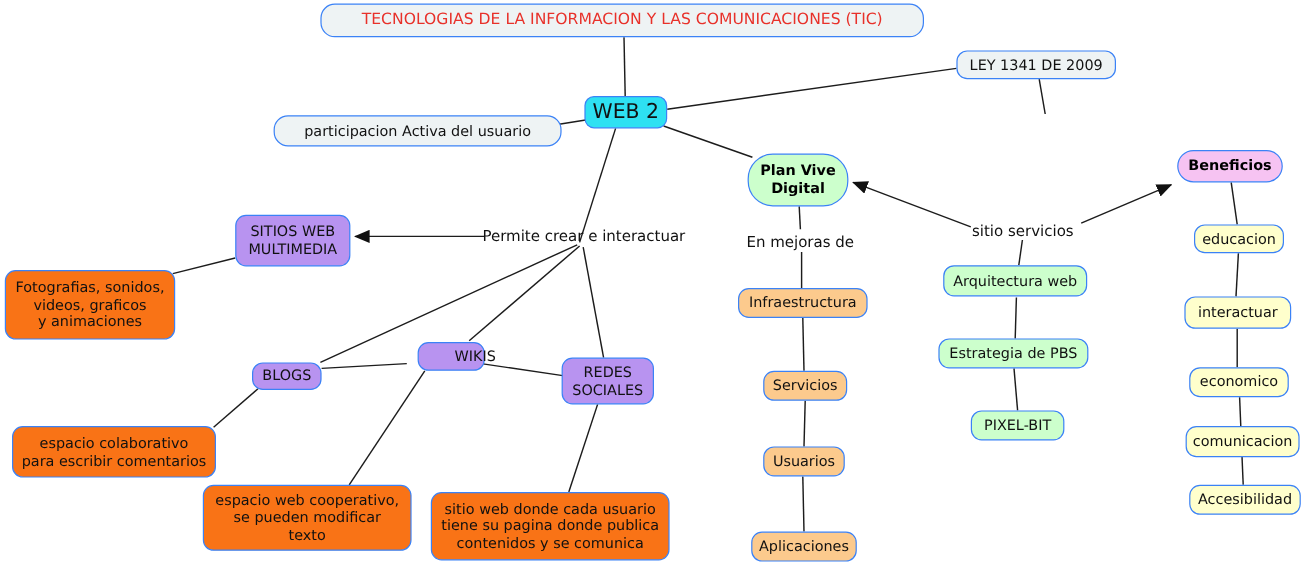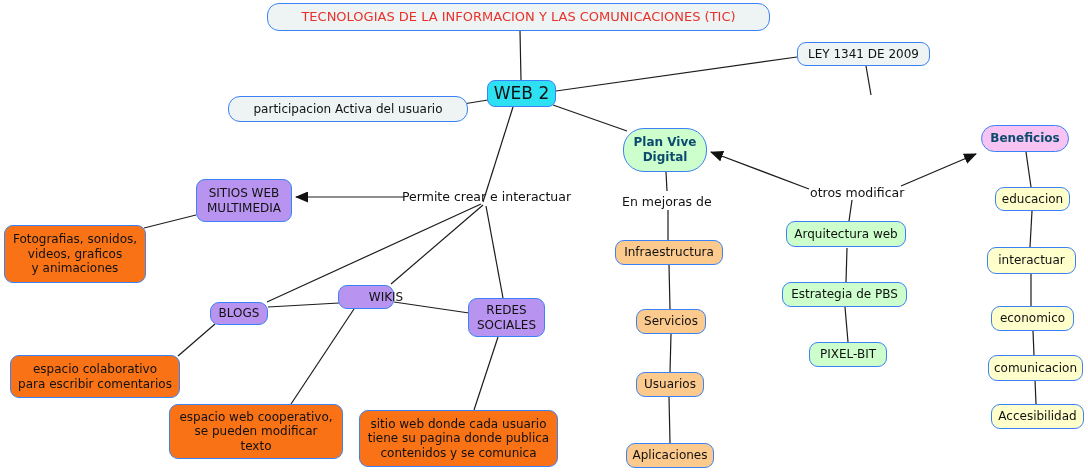--- a/index.html
+++ b/index.html
@@ -17,21 +17,21 @@
   }
   .c-plain {background:#eef3f4;}
   .c-cyan  {background:#2ee1f2;}
   .c-purple{background:#b893f0;}
   .c-pink  {background:#f97316;}
   .c-pink2 {background:#f6c3f2;}
   .c-green {background:#ccffcc;}
   .c-orange{background:#fcca8d;}
   .c-yellow{background:#ffffcc;}
   .t-red{color:#e8312a;}
-  .t-purple{color:#0c4a6e;font-weight:bold;border-radius:21px;}
+  .t-purple{color:#000000;font-weight:bold;border-radius:21px;}
   .label{
     position:absolute;z-index:2;font-size:12.5px;color:#111;white-space:nowrap;
   }
 </style>
 </head>
 <body>
 
 <div id="canvas">
 
   <svg id="edges" width="1088" height="473" viewBox="0 0 1088 473">
@@ -91,21 +91,21 @@
 
   <div class="node c-purple" style="left:196px;top:179px;width:96px;height:43px;">SITIOS WEB
 MULTIMEDIA</div>
 
   <div class="node c-pink" style="left:4px;top:225px;width:142px;height:58px;">Fotografias, sonidos,
 videos, graficos
 y animaciones</div>
 
   <div class="node c-purple" style="left:210px;top:302px;width:58px;height:23px;">BLOGS</div>
 
-  <div class="node c-purple" style="left:338px;top:285px;width:56px;height:24px;padding-left:44px;">WIKIS</div>
+  <div class="node c-purple" style="left:348px;top:285px;width:56px;height:24px;padding-left:44px;">WIKIS</div>
 
   <div class="node c-purple" style="left:468px;top:298px;width:77px;height:39px;">REDES
 SOCIALES</div>
 
   <div class="node c-pink" style="left:10px;top:355px;width:170px;height:43px;">espacio colaborativo
 para escribir comentarios</div>
 
   <div class="node c-pink" style="left:169px;top:404px;width:174px;height:55px;">espacio web cooperativo,
 se pueden modificar
 texto</div>
@@ -135,15 +135,15 @@
   <div class="node c-yellow" style="left:991px;top:306px;width:83px;height:25px;">economico</div>
 
   <div class="node c-yellow" style="left:988px;top:355px;width:95px;height:26px;">comunicacion</div>
 
   <div class="node c-yellow" style="left:991px;top:404px;width:93px;height:25px;">Accesibilidad</div>
 
   <div class="label" style="left:402px;top:189px;">Permite crear e interactuar</div>
 
   <div class="label" style="left:622px;top:194px;">En mejoras de</div>
 
-  <div class="label" style="left:810px;top:185px;">otros modificar</div>
+  <div class="label" style="left:810px;top:185px;">sitio servicios</div>
 
 </div>
 
 </body></html>

